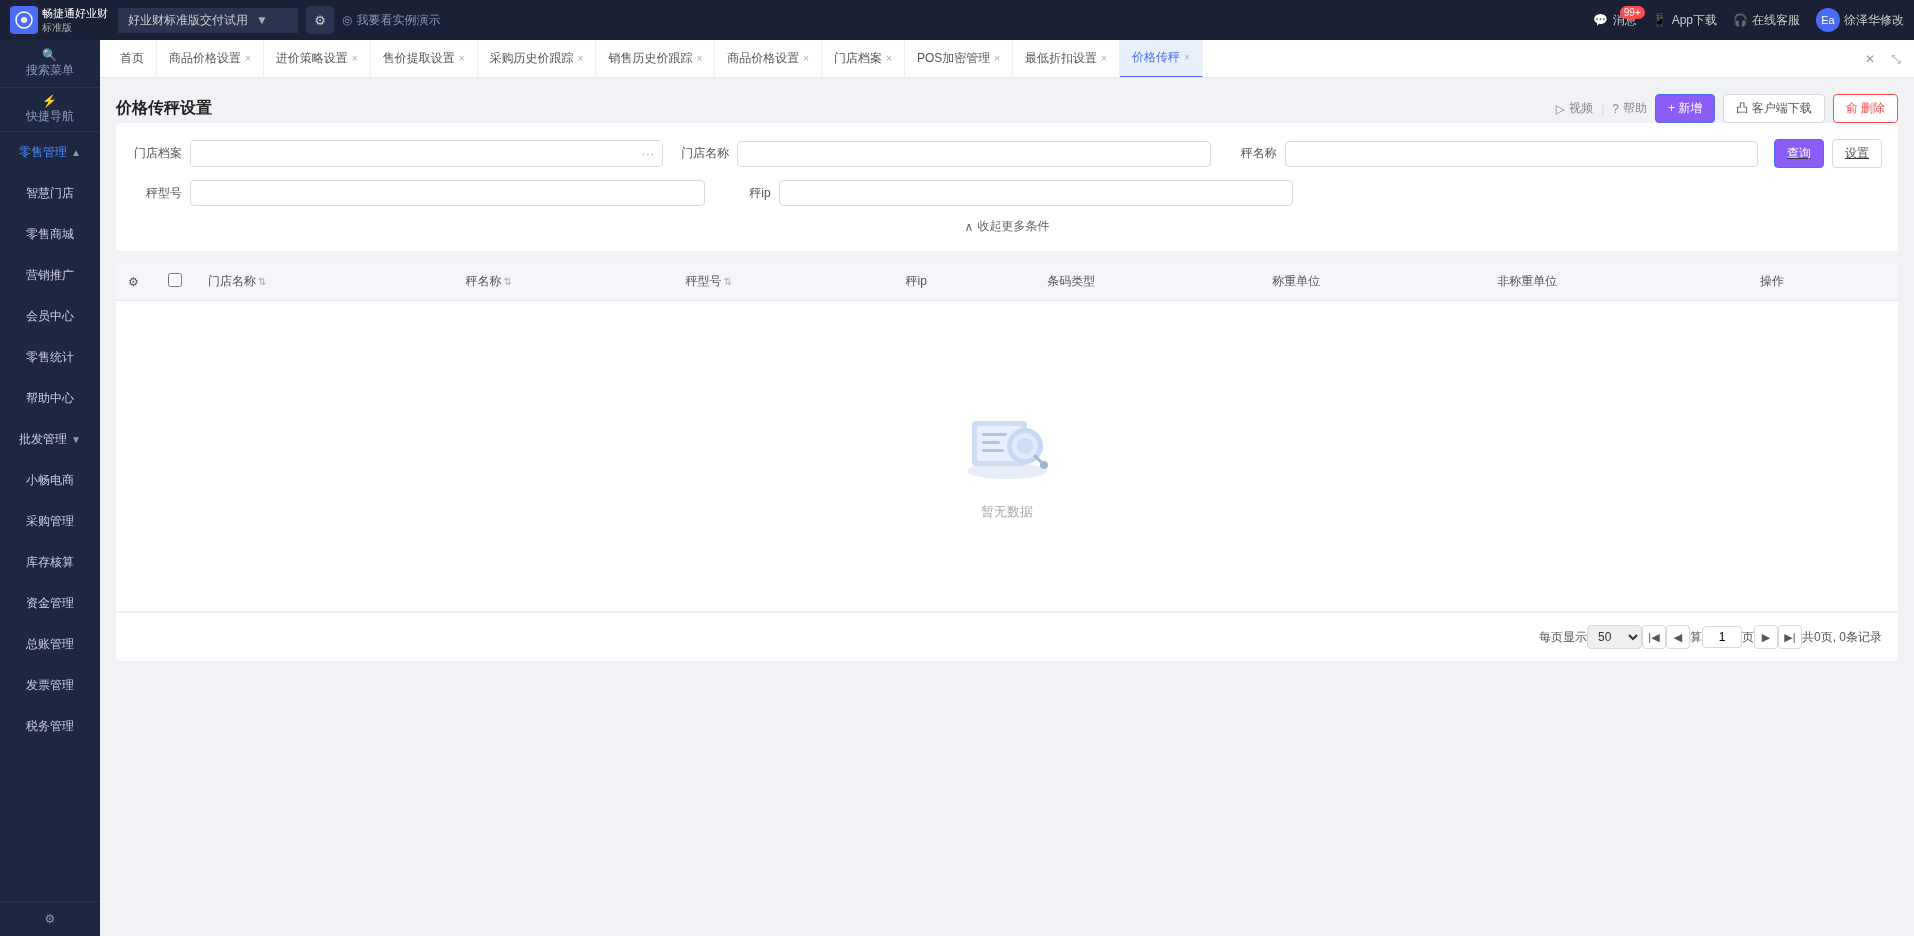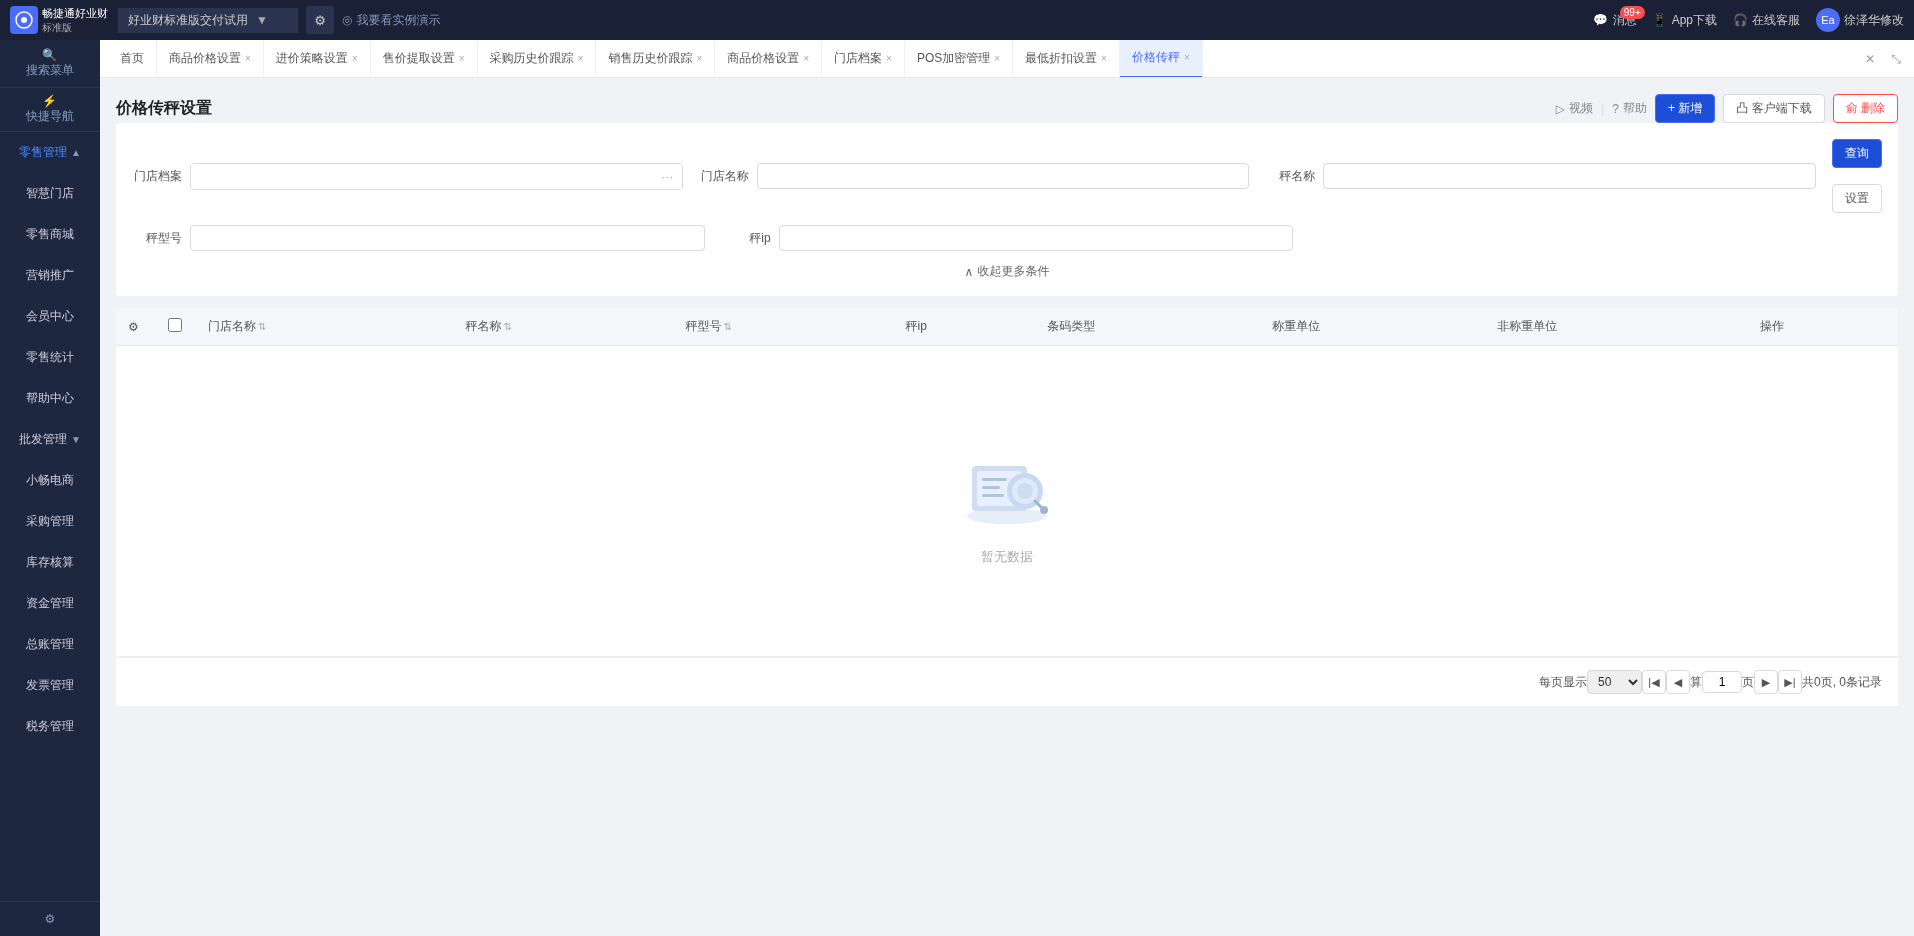--- a/index.html
+++ b/index.html
@@ -53,21 +53,21 @@
     
     .page-content { flex: 1; overflow-y: auto; padding: 16px; }
 
     
     .page-header { display: flex; align-items: center; justify-content: space-between; }
     .page-title { font-size: 16px; font-weight: bold; color: #222; }
     .page-actions { display: flex; align-items: center; gap: 8px; }
     .page-action-link { display: flex; align-items: center; gap: 4px; color: #888; font-size: 12px; cursor: pointer; }
     .divider-v { color: #ddd; }
     .btn { display: inline-flex; align-items: center; gap: 4px; padding: 5px 12px; border-radius: 4px; font-size: 12px; cursor: pointer; border: 1px solid transparent; }
-    .btn-primary { background: #1d4ed8; color: white; border-color: #4a6cf7; }
+    .btn-primary { background: #8b5cf6; color: white; border-color: #4a6cf7; }
     .btn-default { background: white; color: #555; border-color: #d9d9d9; }
     .btn-danger { background: white; color: #ff4d4f; border-color: #ff4d4f; }
 
     
     .search-form { background: white; border-radius: 4px; padding: 16px; margin-bottom: 12px; }
     .form-row { display: flex; align-items: center; gap: 16px; margin-bottom: 12px; }
     .form-item { display: flex; align-items: center; gap: 8px; flex: 1; }
     .form-label { color: #555; font-size: 12px; white-space: nowrap; min-width: 50px; text-align: right; }
     .form-input { flex: 1; border: 1px solid #d9d9d9; border-radius: 4px; padding: 5px 8px; font-size: 12px; color: #333; background: white; outline: none; }
     .form-input-with-btn { display: flex; align-items: center; border: 1px solid #d9d9d9; border-radius: 4px; overflow: hidden; flex: 1; }
@@ -301,21 +301,21 @@
             </div>
           </div>
           <div class="form-item">
             <label class="form-label">门店名称</label>
             <input type="text" class="form-input" style="">
           </div>
           <div class="form-item">
             <label class="form-label">秤名称</label>
             <input type="text" class="form-input" style="">
           </div>
-          <div style="display:flex;flex-direction:column;gap:16px;">
+          <div style="display:flex;flex-direction:row;gap:8px;text-decoration:underline;">
             <button class="btn btn-primary">查询</button>
             <button class="btn btn-default">设置</button>
           </div>
         </div>
         <div class="form-row">
           <div class="form-item">
             <label class="form-label">秤型号</label>
             <input type="text" class="form-input" style="">
           </div>
           <div class="form-item">

